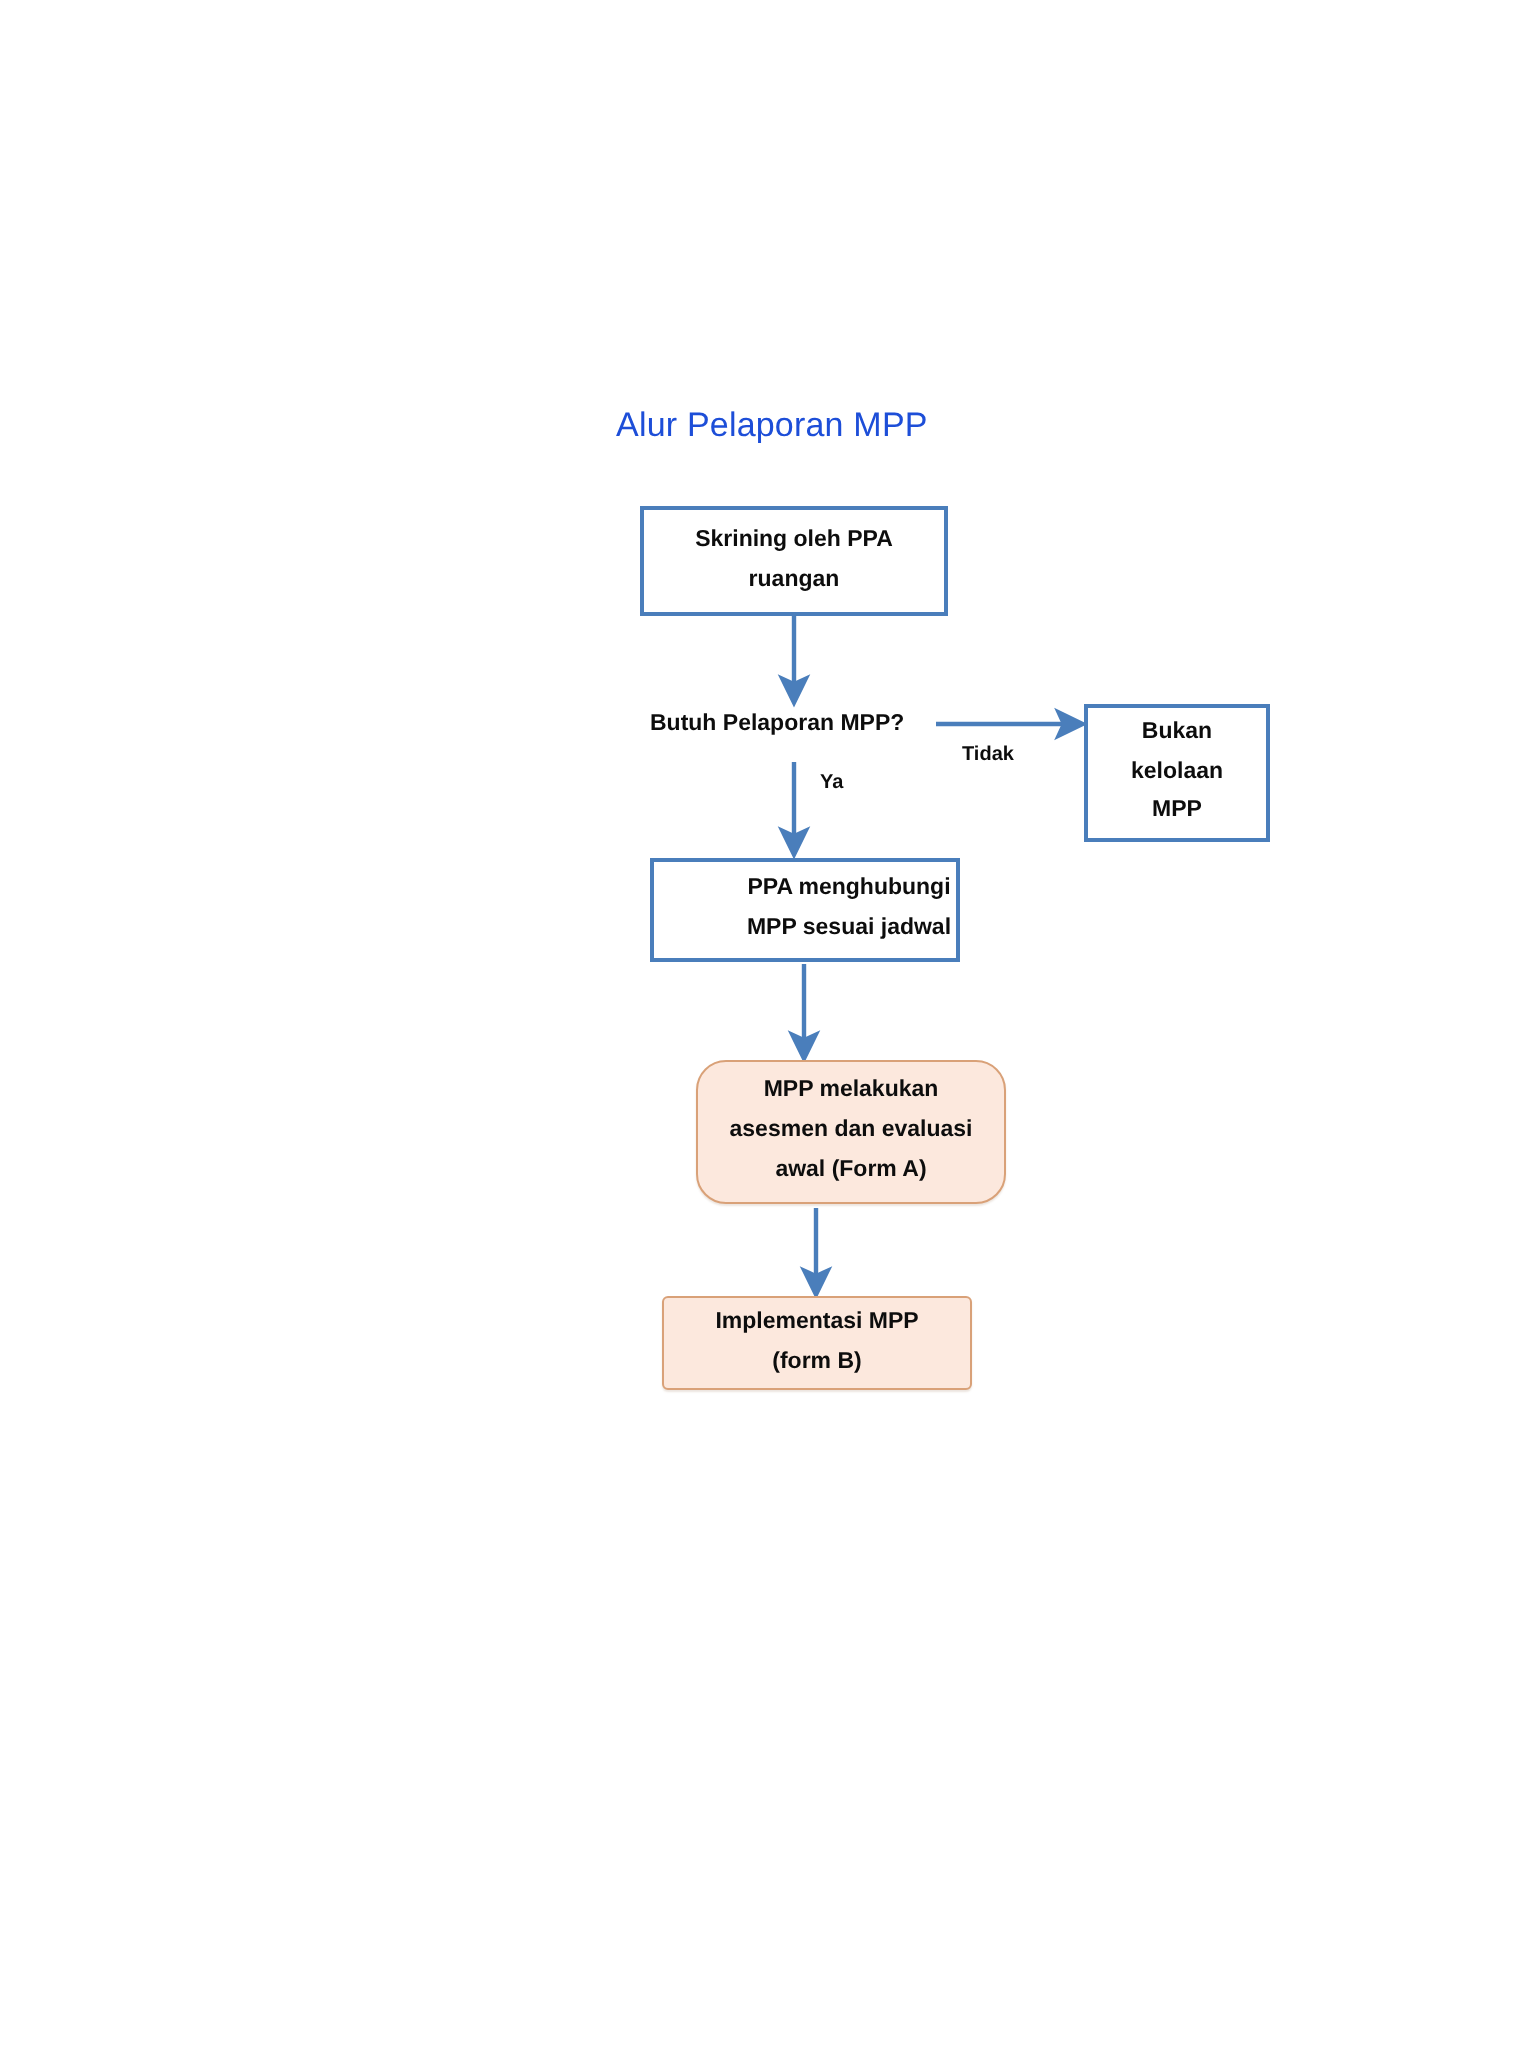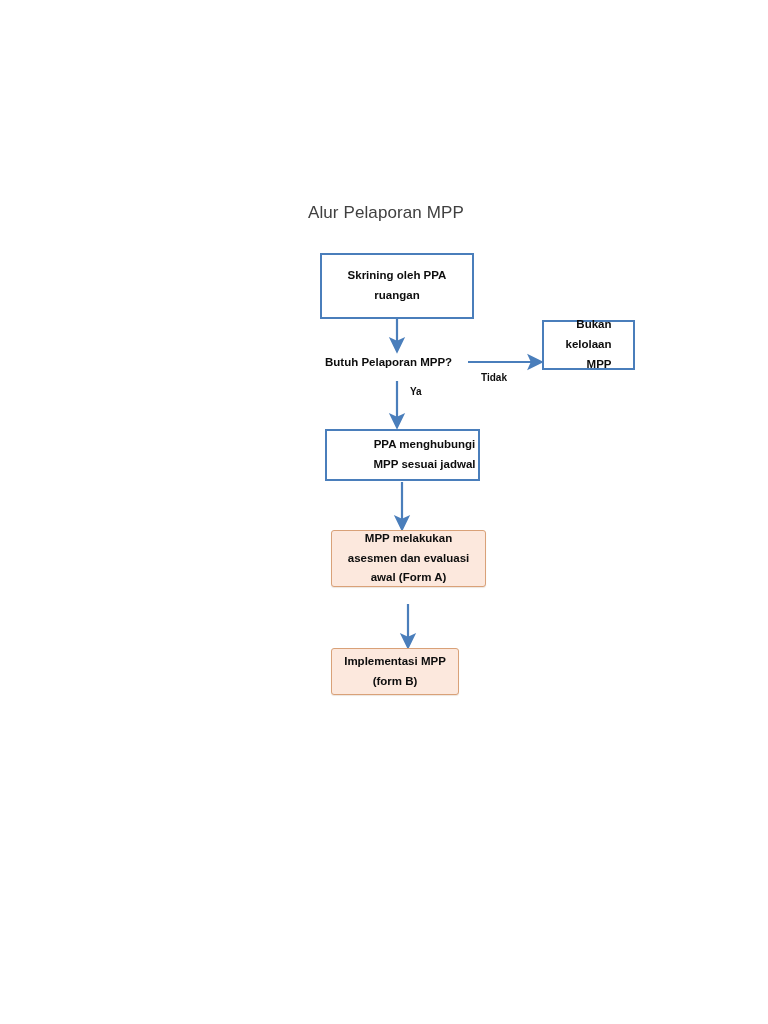--- a/index.html
+++ b/index.html
@@ -24,21 +24,21 @@
     height: 1024px;
   }
 
   
   .diagram-title {
     position: absolute;
     left: 308px;
     top: 203px;
     font-size: 17px;
     font-weight: 400;
-    color: #404040;
+    color: #1d4ed8;
     letter-spacing: 0.1px;
     white-space: nowrap;
   }
 
   
   .node {
     position: absolute;
     box-sizing: border-box;
     display: flex;
     align-items: center;
@@ -74,25 +74,25 @@
 
   .edge-label {
     position: absolute;
     font-size: 10px;
     font-weight: bold;
     color: #0d0d0d;
     white-space: nowrap;
   }
 
   
-  #node-skrining      { left: 320px; top: 253px; width: 154px; height: 66px; }
-  #node-bukan         { left: 542px; top: 320px; width: 93px;  height: 50px; text-align: right; }
+  #node-skrining      { left: 320px; top: 253px; width: 154px; height: 55px; }
+  #node-bukan         { left: 542px; top: 352px; width: 93px;  height: 69px; }
   #node-ppa           { left: 325px; top: 429px; width: 155px; height: 52px; padding-left: 44px; }
-  #node-asesmen       { left: 331px; top: 530px; width: 155px; height: 57px; }
-  #node-implementasi  { left: 331px; top: 648px; width: 128px; height: 47px; }
+  #node-asesmen       { left: 348px; top: 530px; width: 155px; height: 72px; border-radius: 15px; }
+  #node-implementasi  { left: 331px; top: 648px; width: 155px; height: 47px; }
 
   #decision-text      { left: 325px; top: 362px; transform: translateY(-50%); }
   #label-tidak        { left: 481px; top: 372px; }
   #label-ya           { left: 410px; top: 386px; }
 
   svg.arrow-layer {
     position: absolute;
     left: 0;
     top: 0;
     width: 768px;

